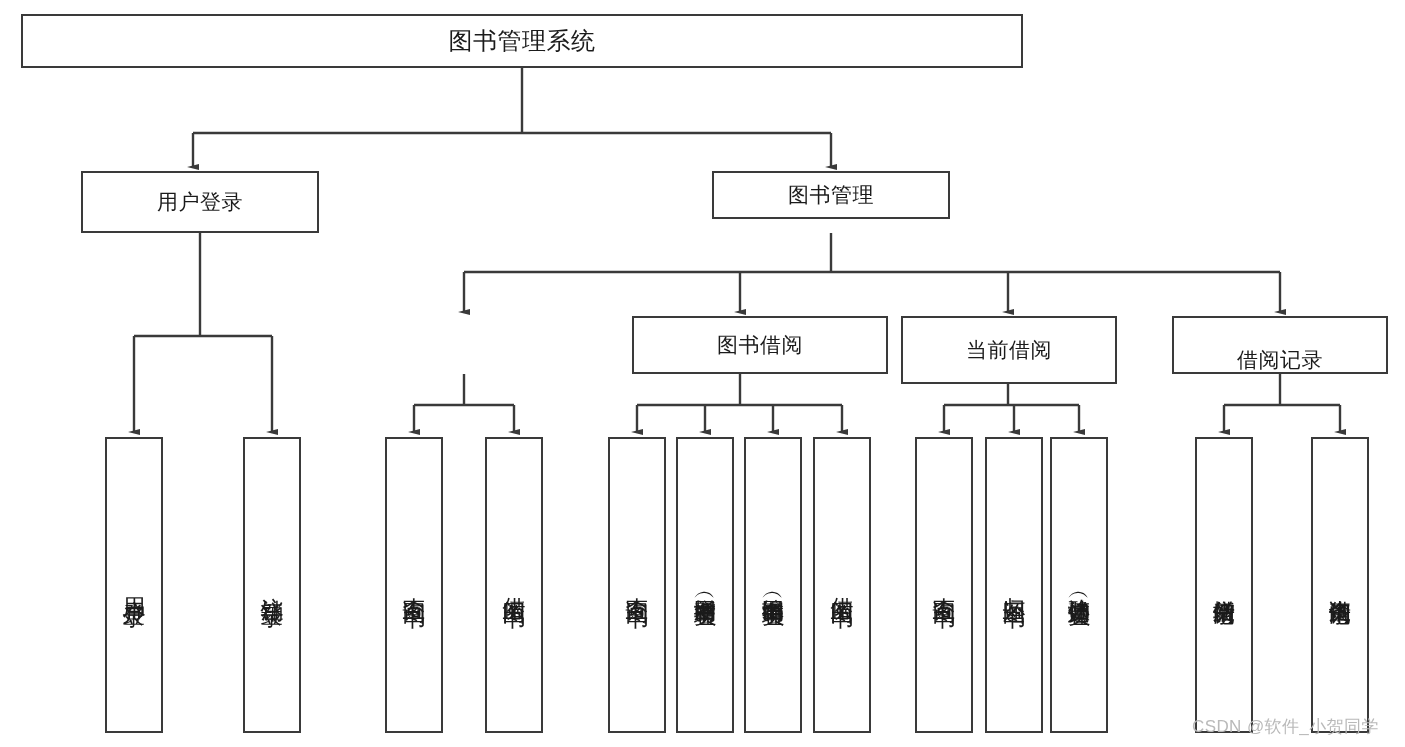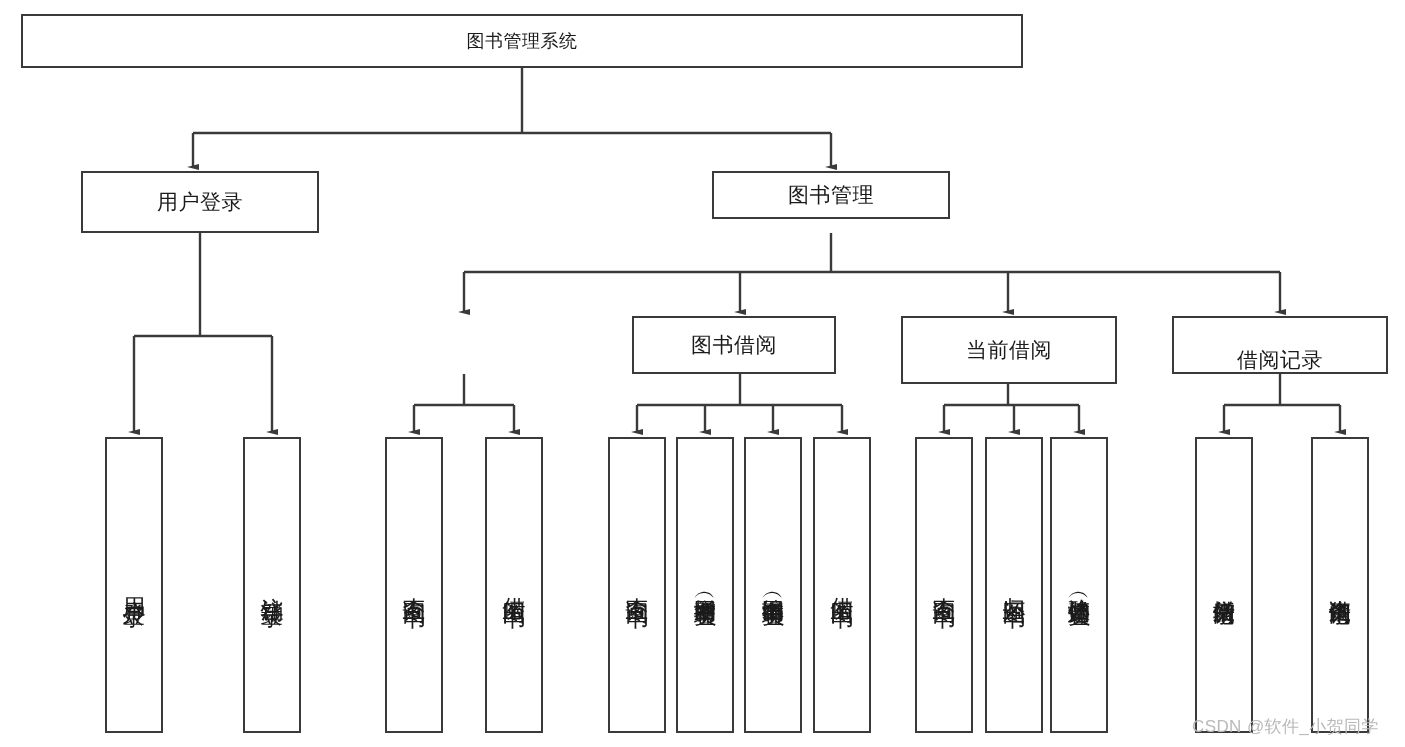--- a/index.html
+++ b/index.html
@@ -40,21 +40,21 @@
     text-align: center;
     line-height: 1.12;
   }
   
   .node.horiz .label {
     font-size: 21px;
     letter-spacing: 0.5px;
     white-space: nowrap;
   }
   .node.root .label {
-    font-size: 18px;
+    font-size: 24px;
   }
   
   .node.vert {
     align-items: center;
     justify-content: center;
     padding: 4px 0;
   }
   .node.vert .label {
     writing-mode: vertical-rl;
     text-orientation: upright;
@@ -135,21 +135,21 @@
     <span class="label">图书管理系统</span>
   </div>
 
   <div class="node horiz" style="left:81px; top:171px; width:238px; height:62px;">
     <span class="label">用户登录</span>
   </div>
   <div class="node horiz" style="left:712px; top:171px; width:238px; height:48px;">
     <span class="label">图书管理</span>
   </div>
 
-  <div class="node horiz" style="left:632px; top:316px; width:204px; height:58px;">
+  <div class="node horiz" style="left:632px; top:316px; width:256px; height:58px;">
     <span class="label">图书借阅</span>
   </div>
   <div class="node horiz" style="left:901px; top:316px; width:216px; height:68px;">
     <span class="label">当前借阅</span>
   </div>
   <div class="node horiz" style="left:1172px; top:316px; width:216px; height:58px;align-items:flex-end;">
     <span class="label">借阅记录</span>
   </div>
 
   <div class="node vert" style="left:105px; top:437px; width:58px; height:296px;">

